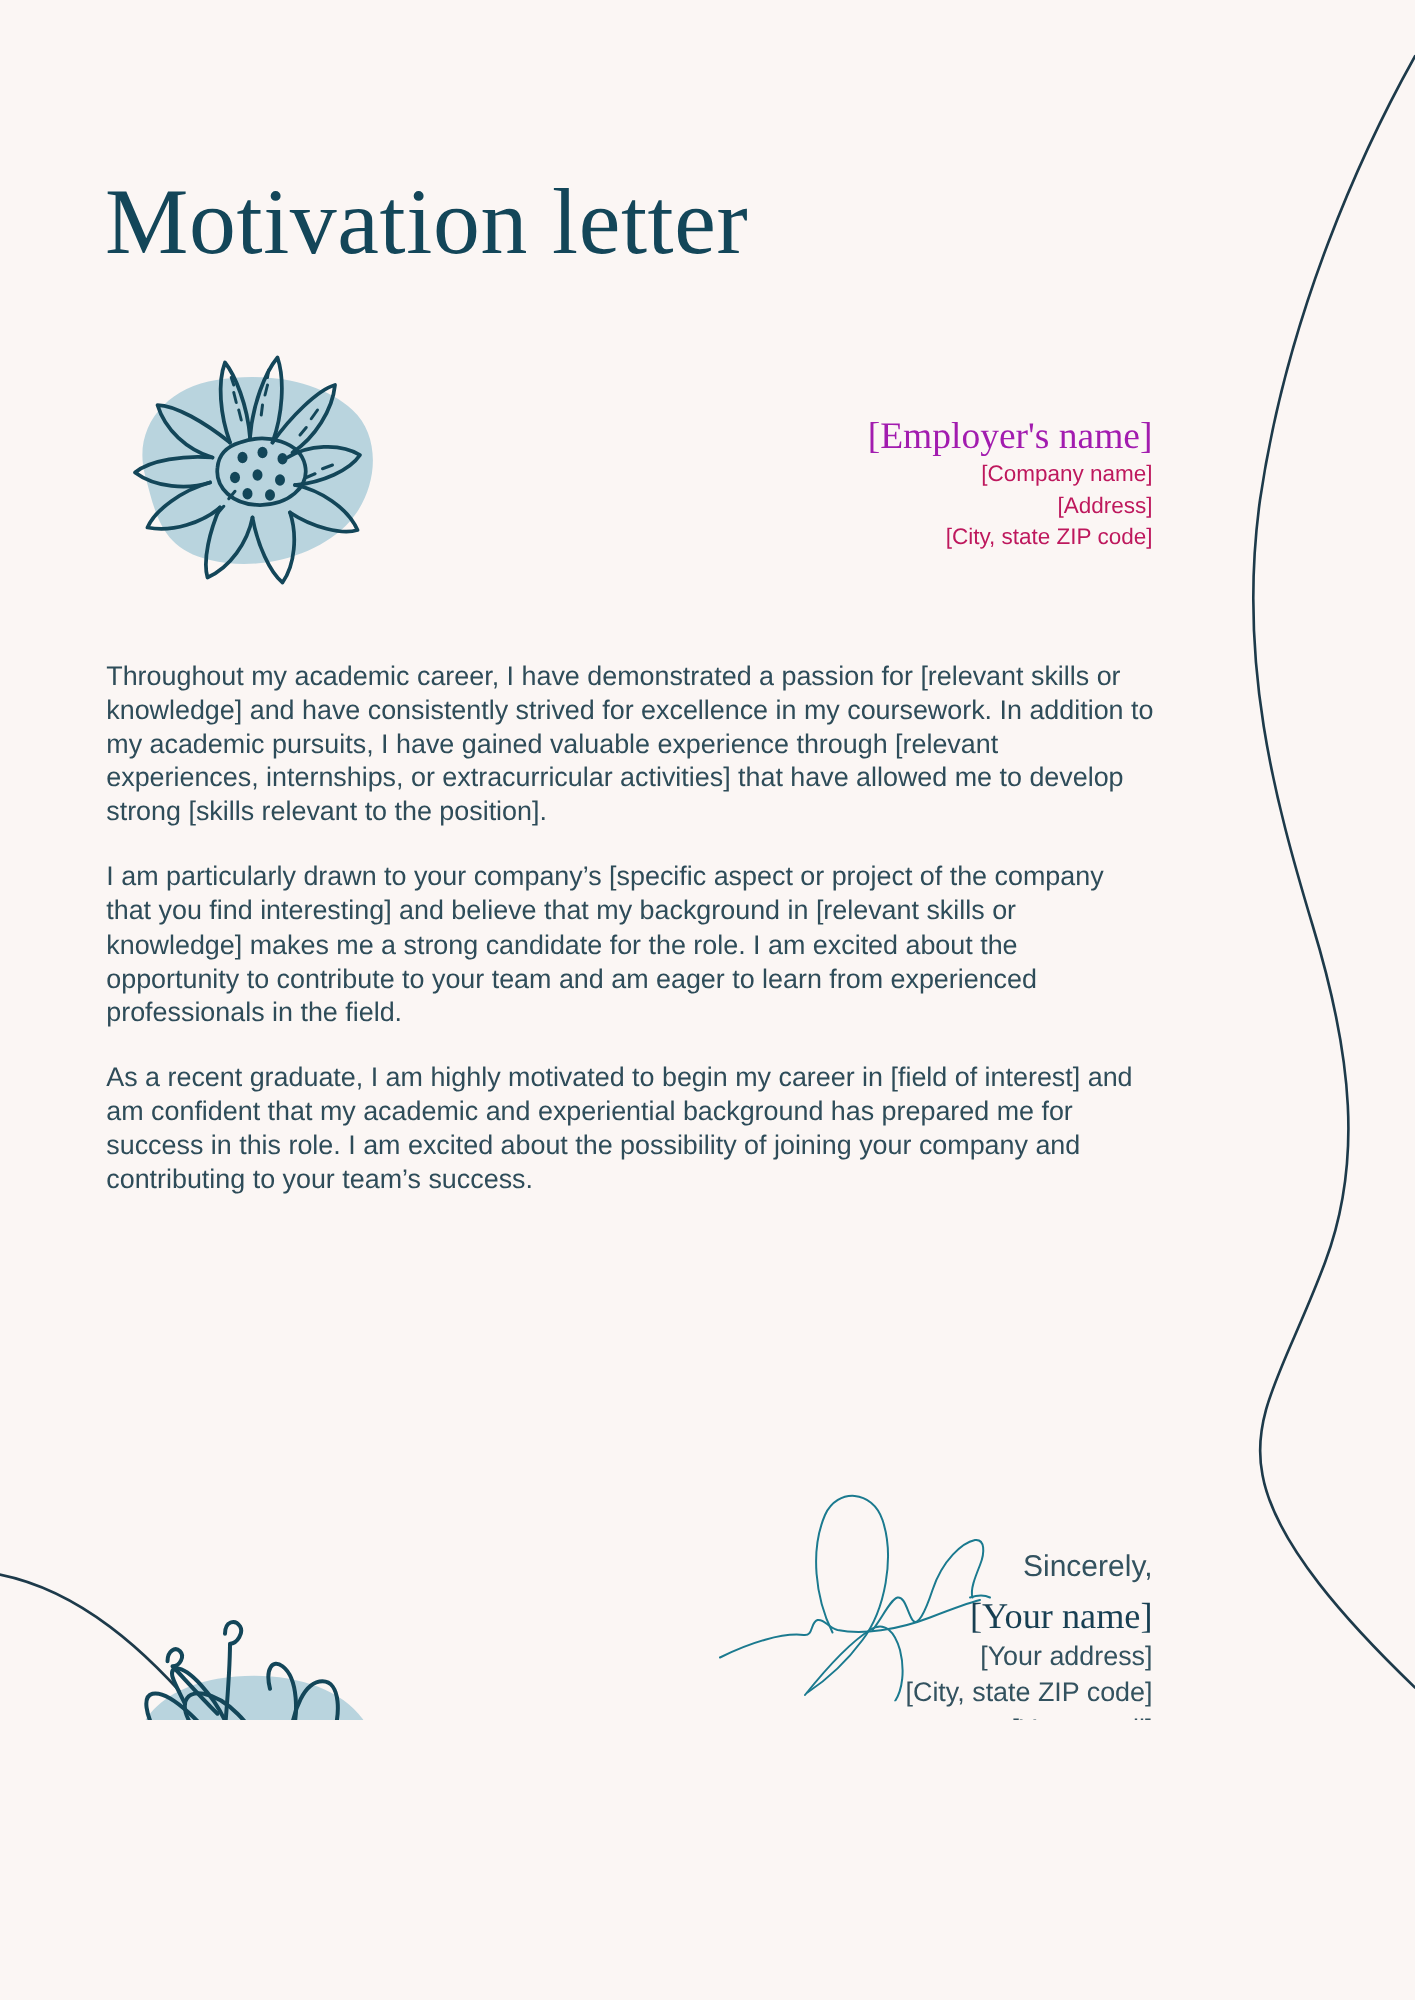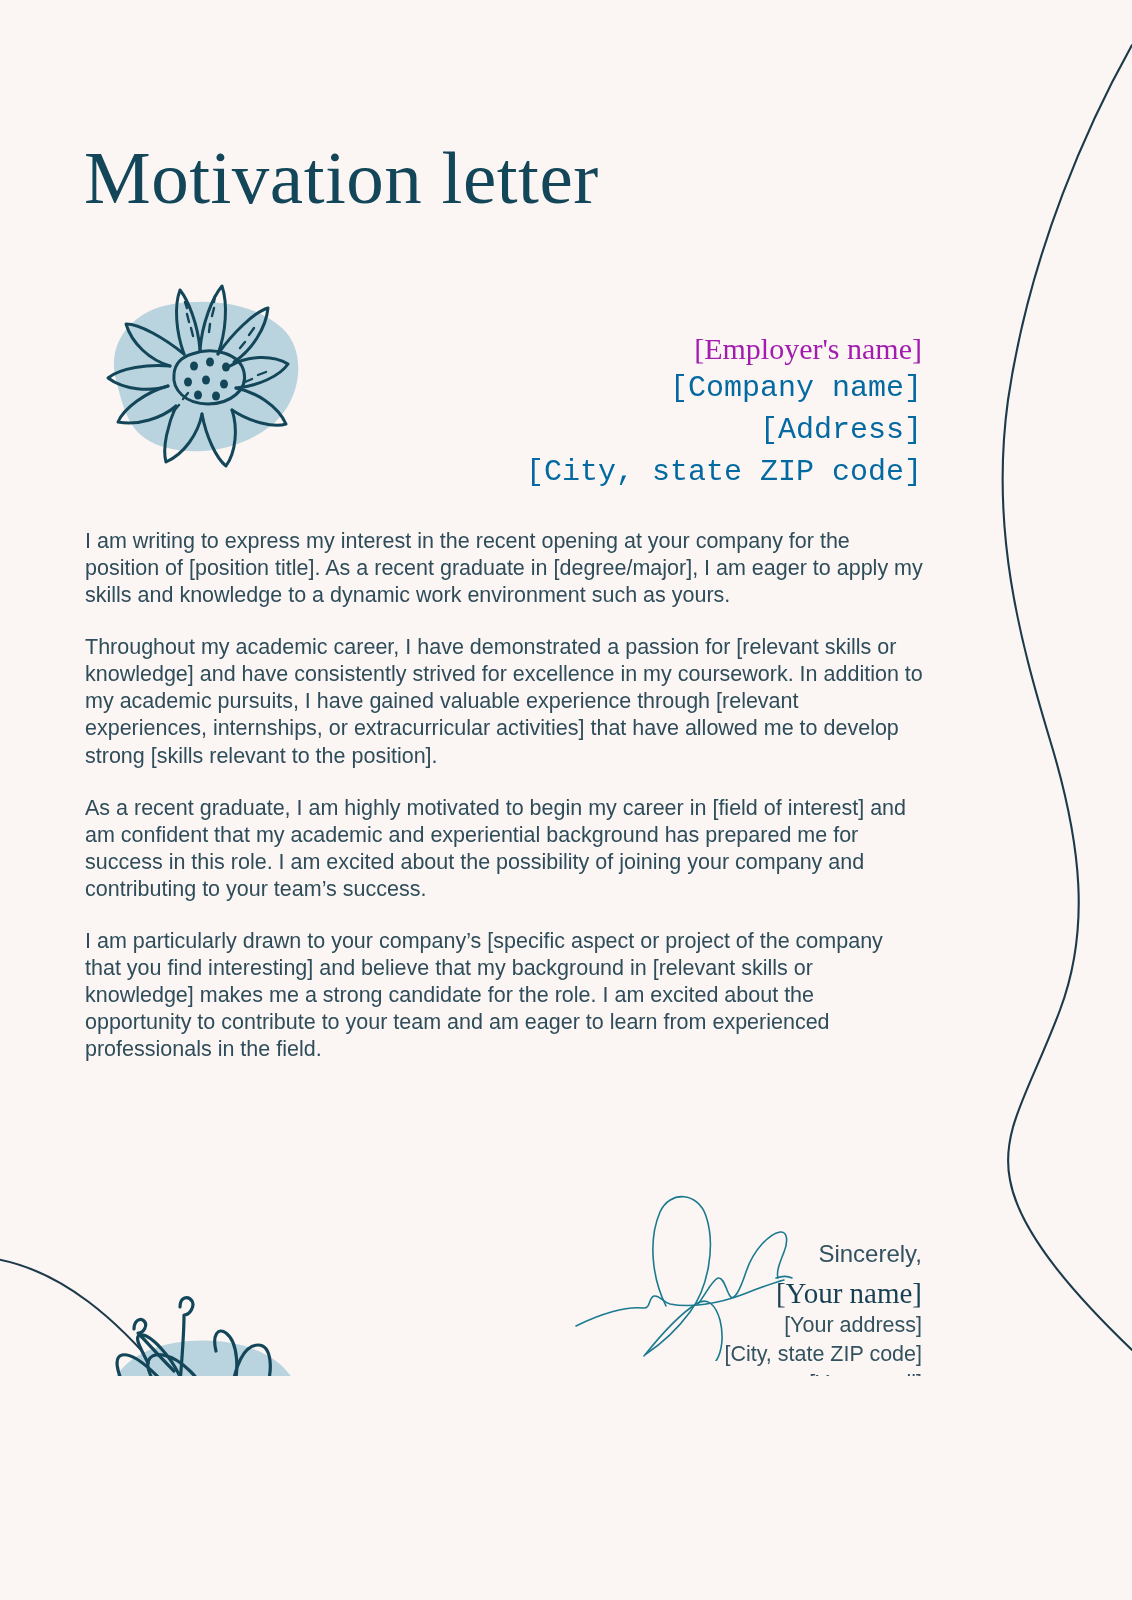--- a/index.html
+++ b/index.html
@@ -70,24 +70,24 @@
     color: #2c4a57;
   }
   .employer-name {
     font-family: "Liberation Serif", serif;
     font-size: 30px;
     line-height: 1.16;
     color: #a21caf;
     white-space: nowrap;
   }
   .employer-line {
-    font-family: Liberation Mono, monospace;
-    font-size: 30px;
+    font-family: Liberation Sans, sans-serif;
+    font-size: 18px;
     line-height: 1.4;
-    color: #0369a1;
+    color: #be185d;
     white-space: nowrap;
   }
 
   
   .letter {
     position: absolute;
     left: 85px;
     top: 528px;
     width: 838px;
     color: #2e4c59;
@@ -214,24 +214,23 @@
   </svg>
 
   <div class="employer-block">
     <div class="employer-name">[Employer's name]</div>
     <div class="employer-line">[Company name]</div>
     <div class="employer-line">[Address]</div>
     <div class="employer-line">[City, state ZIP code]</div>
   </div>
 
   <div class="letter">
-    <p class="para">I am writing to express my interest in the recent opening at your company for the position of [position title]. As a recent graduate in [degree/major], I am eager to apply my skills and knowledge to a dynamic work environment such as yours.</p>
     <p class="para">Throughout my academic career, I have demonstrated a passion for [relevant skills or knowledge] and have consistently strived for excellence in my coursework. In addition to my academic pursuits, I have gained valuable experience through [relevant experiences, internships, or extracurricular activities] that have allowed me to develop strong [skills relevant to the position].</p>
+    <p class="para">I am particularly drawn to your company’s [specific aspect or project of the company that you find interesting] and believe that my background in [relevant skills or knowledge] makes me a strong candidate for the role. I am excited about the opportunity to contribute to your team and am eager to learn from experienced professionals in the field.</p>
     <p class="para">As a recent graduate, I am highly motivated to begin my career in [field of interest] and am confident that my academic and experiential background has prepared me for success in this role. I am excited about the possibility of joining your company and contributing to your team’s success.</p>
-    <p class="para">I am particularly drawn to your company’s [specific aspect or project of the company that you find interesting] and believe that my background in [relevant skills or knowledge] makes me a strong candidate for the role. I am excited about the opportunity to contribute to your team and am eager to learn from experienced professionals in the field.</p>
   </div>
 
   <svg class="signature-art" viewBox="0 0 250 175" xmlns="http://www.w3.org/2000/svg">
     <g fill="none" stroke="#1b7a8f" stroke-width="1.6" stroke-linecap="round" stroke-linejoin="round">
       <path d="M28,140 C52,128 78,120 95,122 C103,123 100,112 106,110 C112,109 114,116 122,118 C142,122 170,118 196,108 C214,101 228,96 236,94"></path>
       <path d="M118,120 C104,92 100,54 112,26 C122,4 150,6 158,30 C168,60 160,102 142,126 C128,145 110,160 98,168"></path>
       <path d="M96,170 C112,150 132,128 148,118 C160,110 168,120 172,134 C176,150 174,166 168,175"></path>
       <path d="M150,118 C158,108 164,94 170,92 C176,91 178,104 182,110 C186,116 192,104 198,86 C206,62 222,48 232,46 C240,45 240,56 236,66 C232,76 228,86 230,92"></path>
       <path d="M228,92 C234,90 240,90 244,92"></path>
     </g>

